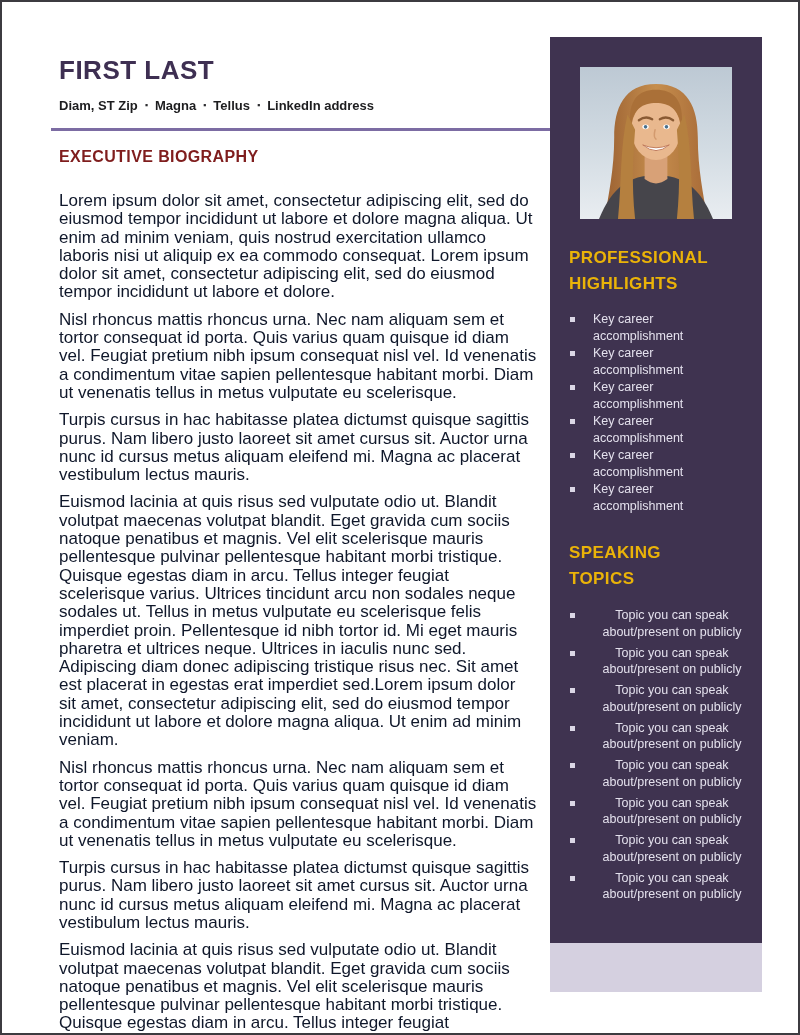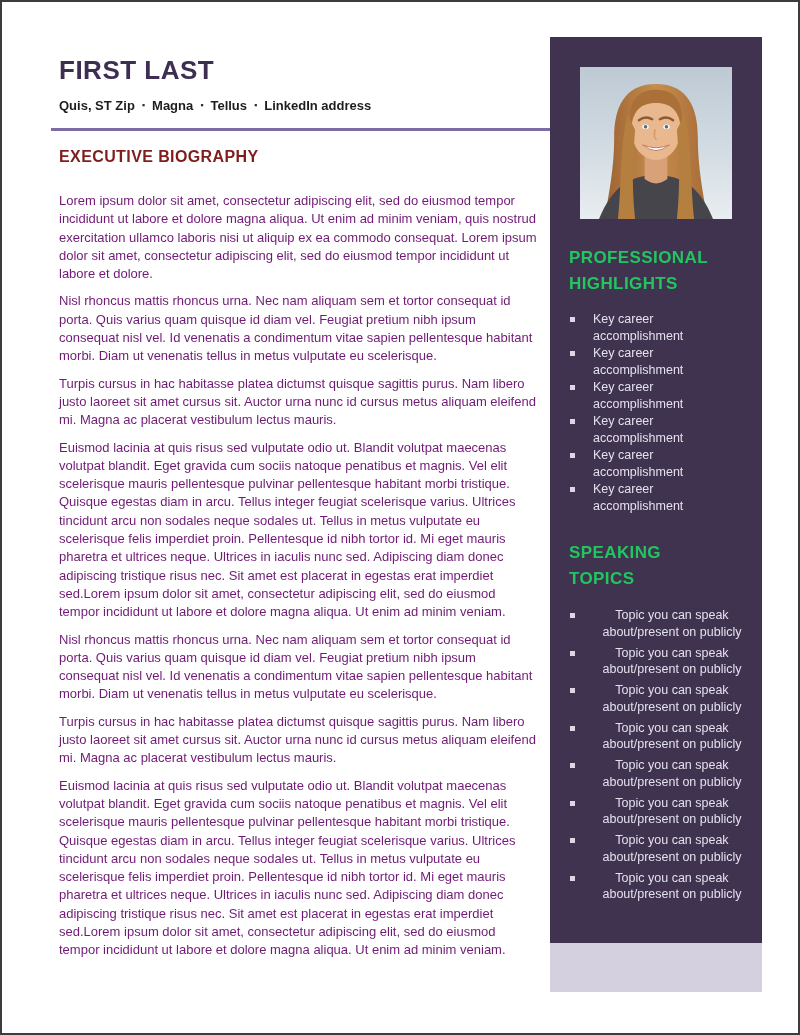--- a/index.html
+++ b/index.html
@@ -50,40 +50,40 @@
   h2.section-title {
     margin: 34px 0 0 0;
     font-size: 16px;
     line-height: 18px;
     font-weight: 700;
     letter-spacing: 0.4px;
     color: #7f1d1d;
   }
   .bio p {
     margin: 0 0 9px 0;
-    font-size: 13px;
+    font-size: 17px;
     line-height: 18.3px;
-    color: #701a75;
+    color: #0f172a;
   }
   .bio p:first-of-type { margin-top: 26px; }
 
   
   .sidebar { position: absolute; left: 548px; top: 35px; width: 212px; }
   .sidebar-dark { width: 212px; height: 906px; background: #3f3350; overflow: hidden; }
   .sidebar-footer { width: 212px; height: 49px; background: #d5d0e0; }
   .photo { width: 152px; height: 152px; margin: 30px auto 0 auto; display: block; }
   .photo svg { display: block; }
   h3.sb-title {
     margin: 26px 0 0 19px;
     width: 150px;
     font-size: 17px;
     line-height: 26px;
     font-weight: 700;
     letter-spacing: 0.4px;
-    color: #22c55e;
+    color: #eab308;
   }
   ul.sb-list { list-style: none; margin: 14px 0 0 0; padding: 0 6px 0 20px; }
   ul.sb-list li { display: flex; align-items: flex-start; }
   ul.sb-list .blt {
     flex: 0 0 auto;
     width: 5px; height: 5px;
     margin-top: 6px;
     background: #dbd7e6;
   }
   ul.sb-list .itxt {
@@ -102,21 +102,21 @@
 <body>
 
 <div class="page">
 
   <div class="rule"></div>
 
   <div class="main-col">
     <h1 class="name">FIRST LAST</h1>
 
     <div class="contact">
-      <span>Quis, ST Zip</span><span class="sep">▪</span><span>Magna</span><span class="sep">▪</span><span>Tellus</span><span class="sep">▪</span><span>LinkedIn address</span>
+      <span>Diam, ST Zip</span><span class="sep">▪</span><span>Magna</span><span class="sep">▪</span><span>Tellus</span><span class="sep">▪</span><span>LinkedIn address</span>
     </div>
 
     <main class="bio">
       <h2 class="section-title">EXECUTIVE BIOGRAPHY</h2>
       <p>Lorem ipsum dolor sit amet, consectetur adipiscing elit, sed do eiusmod tempor incididunt ut labore et dolore magna aliqua. Ut enim ad minim veniam, quis nostrud exercitation ullamco laboris nisi ut aliquip ex ea commodo consequat. Lorem ipsum dolor sit amet, consectetur adipiscing elit, sed do eiusmod tempor incididunt ut labore et dolore.</p>
       <p>Nisl rhoncus mattis rhoncus urna. Nec nam aliquam sem et tortor consequat id porta. Quis varius quam quisque id diam vel. Feugiat pretium nibh ipsum consequat nisl vel. Id venenatis a condimentum vitae sapien pellentesque habitant morbi. Diam ut venenatis tellus in metus vulputate eu scelerisque.</p>
       <p>Turpis cursus in hac habitasse platea dictumst quisque sagittis purus. Nam libero justo laoreet sit amet cursus sit. Auctor urna nunc id cursus metus aliquam eleifend mi. Magna ac placerat vestibulum lectus mauris.</p>
       <p>Euismod lacinia at quis risus sed vulputate odio ut. Blandit volutpat maecenas volutpat blandit. Eget gravida cum sociis natoque penatibus et magnis. Vel elit scelerisque mauris pellentesque pulvinar pellentesque habitant morbi tristique. Quisque egestas diam in arcu. Tellus integer feugiat scelerisque varius. Ultrices tincidunt arcu non sodales neque sodales ut. Tellus in metus vulputate eu scelerisque felis imperdiet proin. Pellentesque id nibh tortor id. Mi eget mauris pharetra et ultrices neque. Ultrices in iaculis nunc sed. Adipiscing diam donec adipiscing tristique risus nec. Sit amet est placerat in egestas erat imperdiet sed.Lorem ipsum dolor sit amet, consectetur adipiscing elit, sed do eiusmod tempor incididunt ut labore et dolore magna aliqua. Ut enim ad minim veniam.</p>
       <p>Nisl rhoncus mattis rhoncus urna. Nec nam aliquam sem et tortor consequat id porta. Quis varius quam quisque id diam vel. Feugiat pretium nibh ipsum consequat nisl vel. Id venenatis a condimentum vitae sapien pellentesque habitant morbi. Diam ut venenatis tellus in metus vulputate eu scelerisque.</p>
       <p>Turpis cursus in hac habitasse platea dictumst quisque sagittis purus. Nam libero justo laoreet sit amet cursus sit. Auctor urna nunc id cursus metus aliquam eleifend mi. Magna ac placerat vestibulum lectus mauris.</p>

